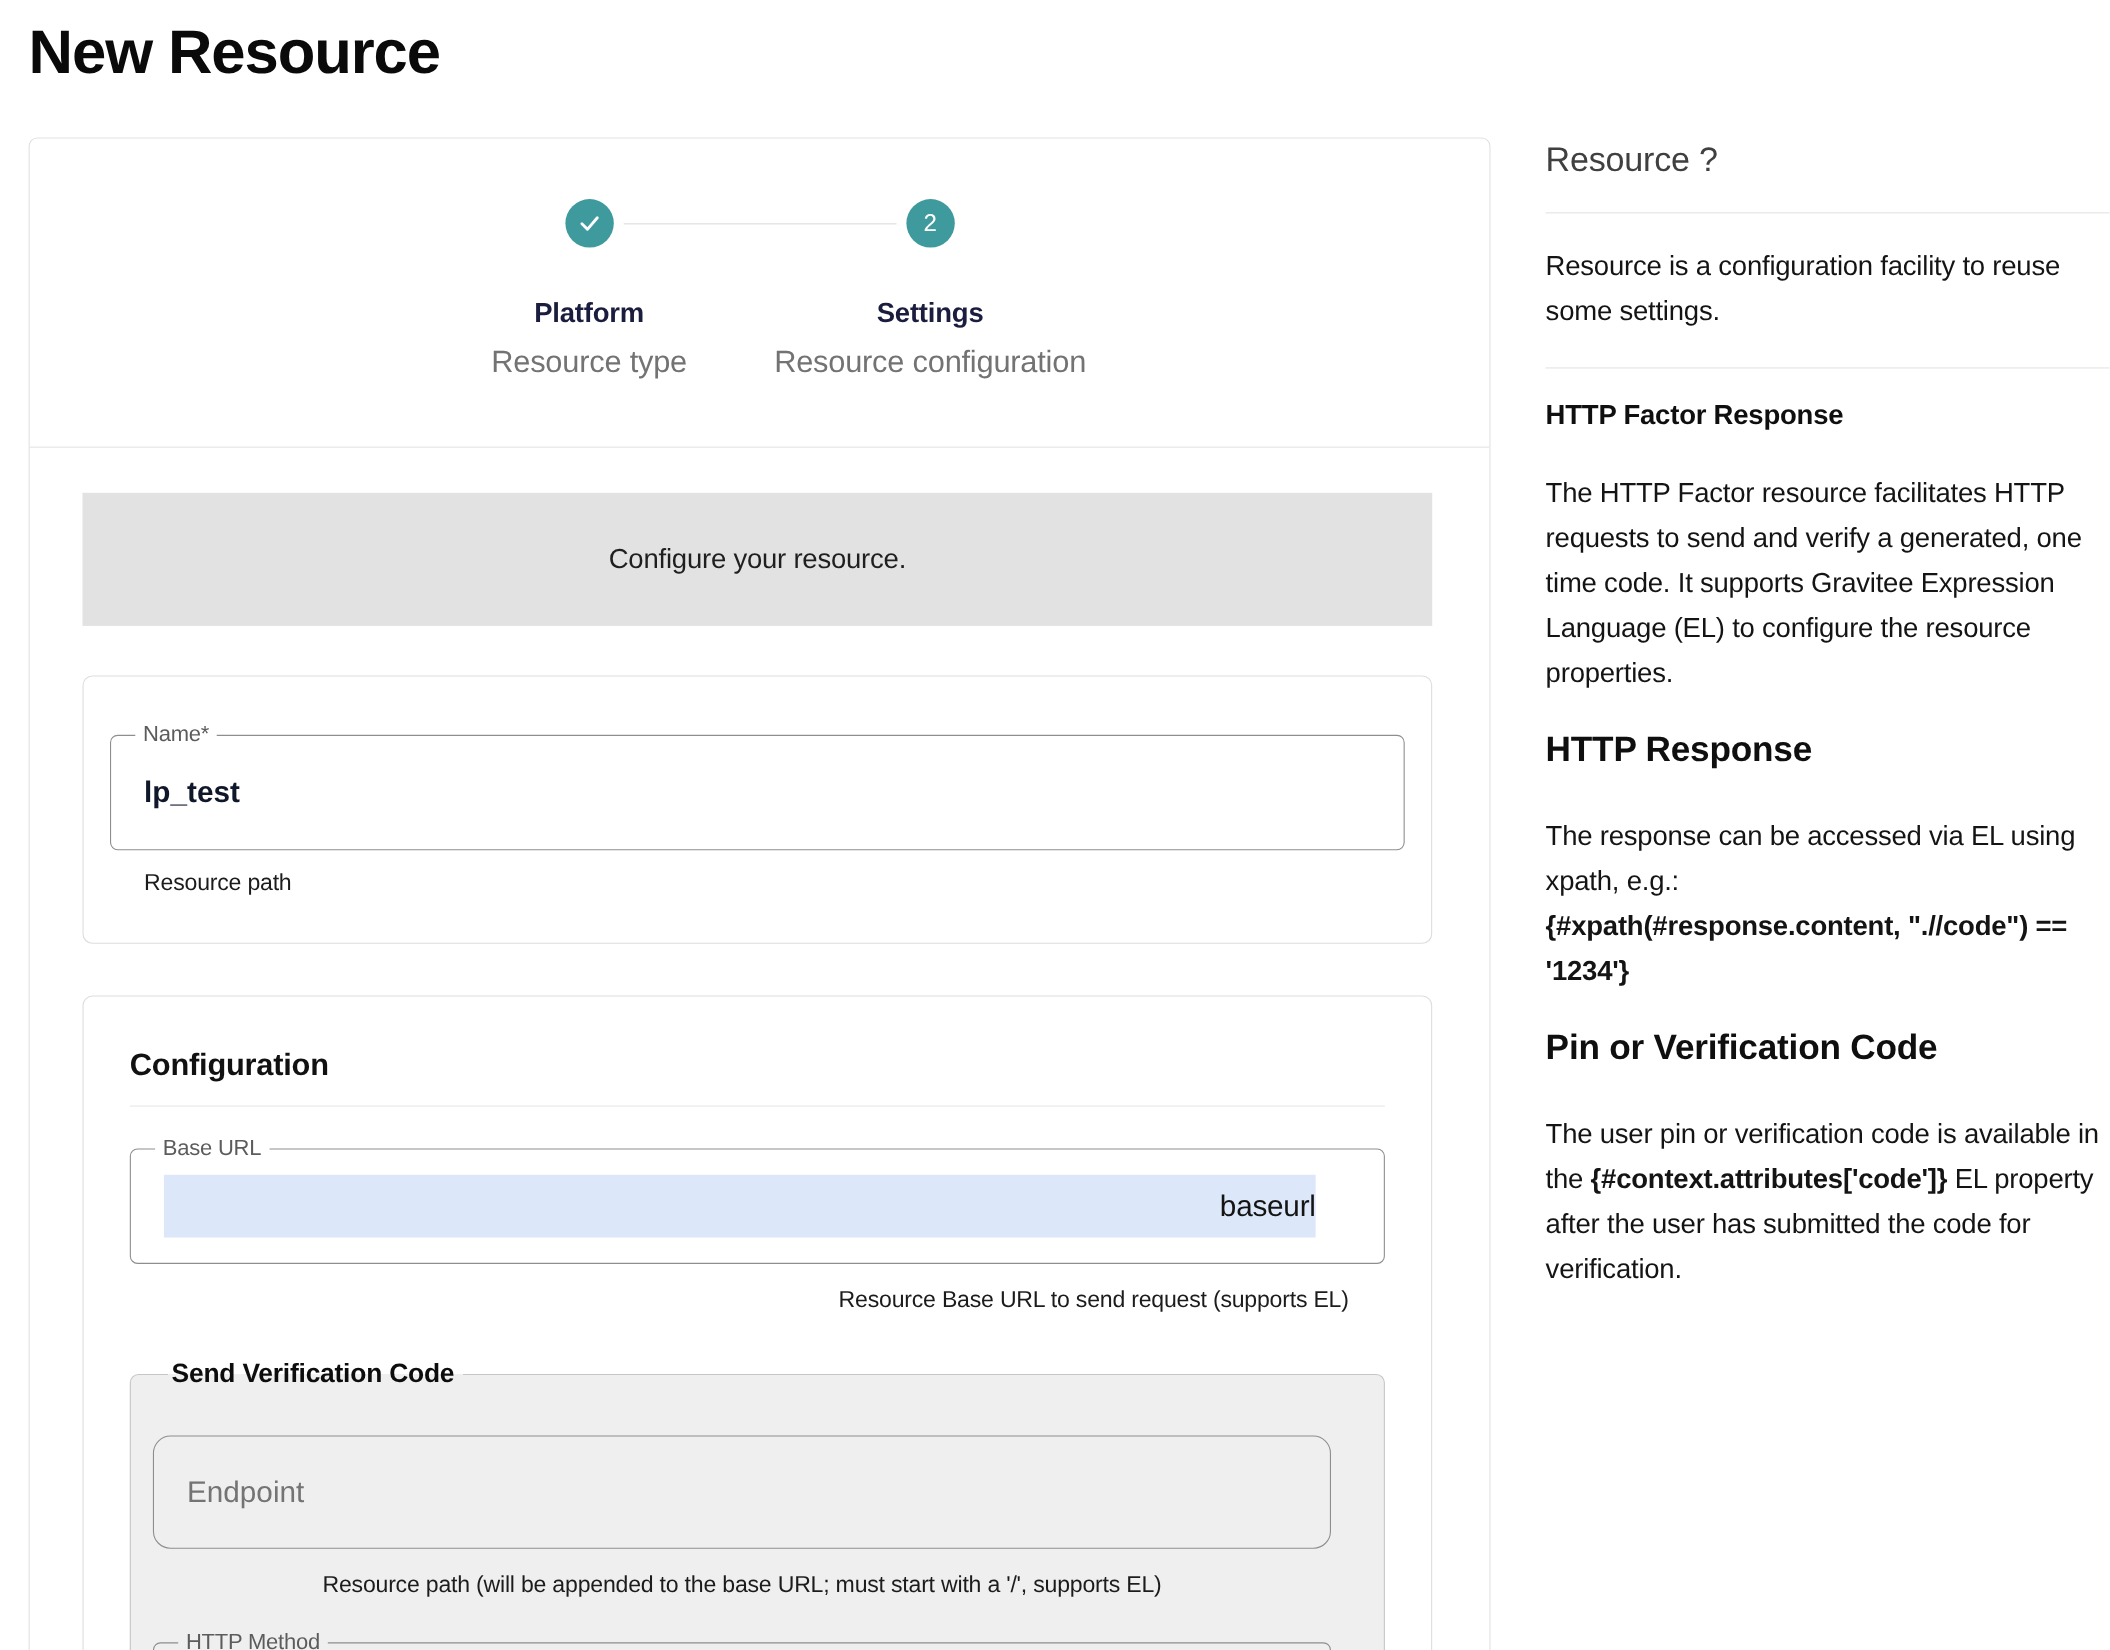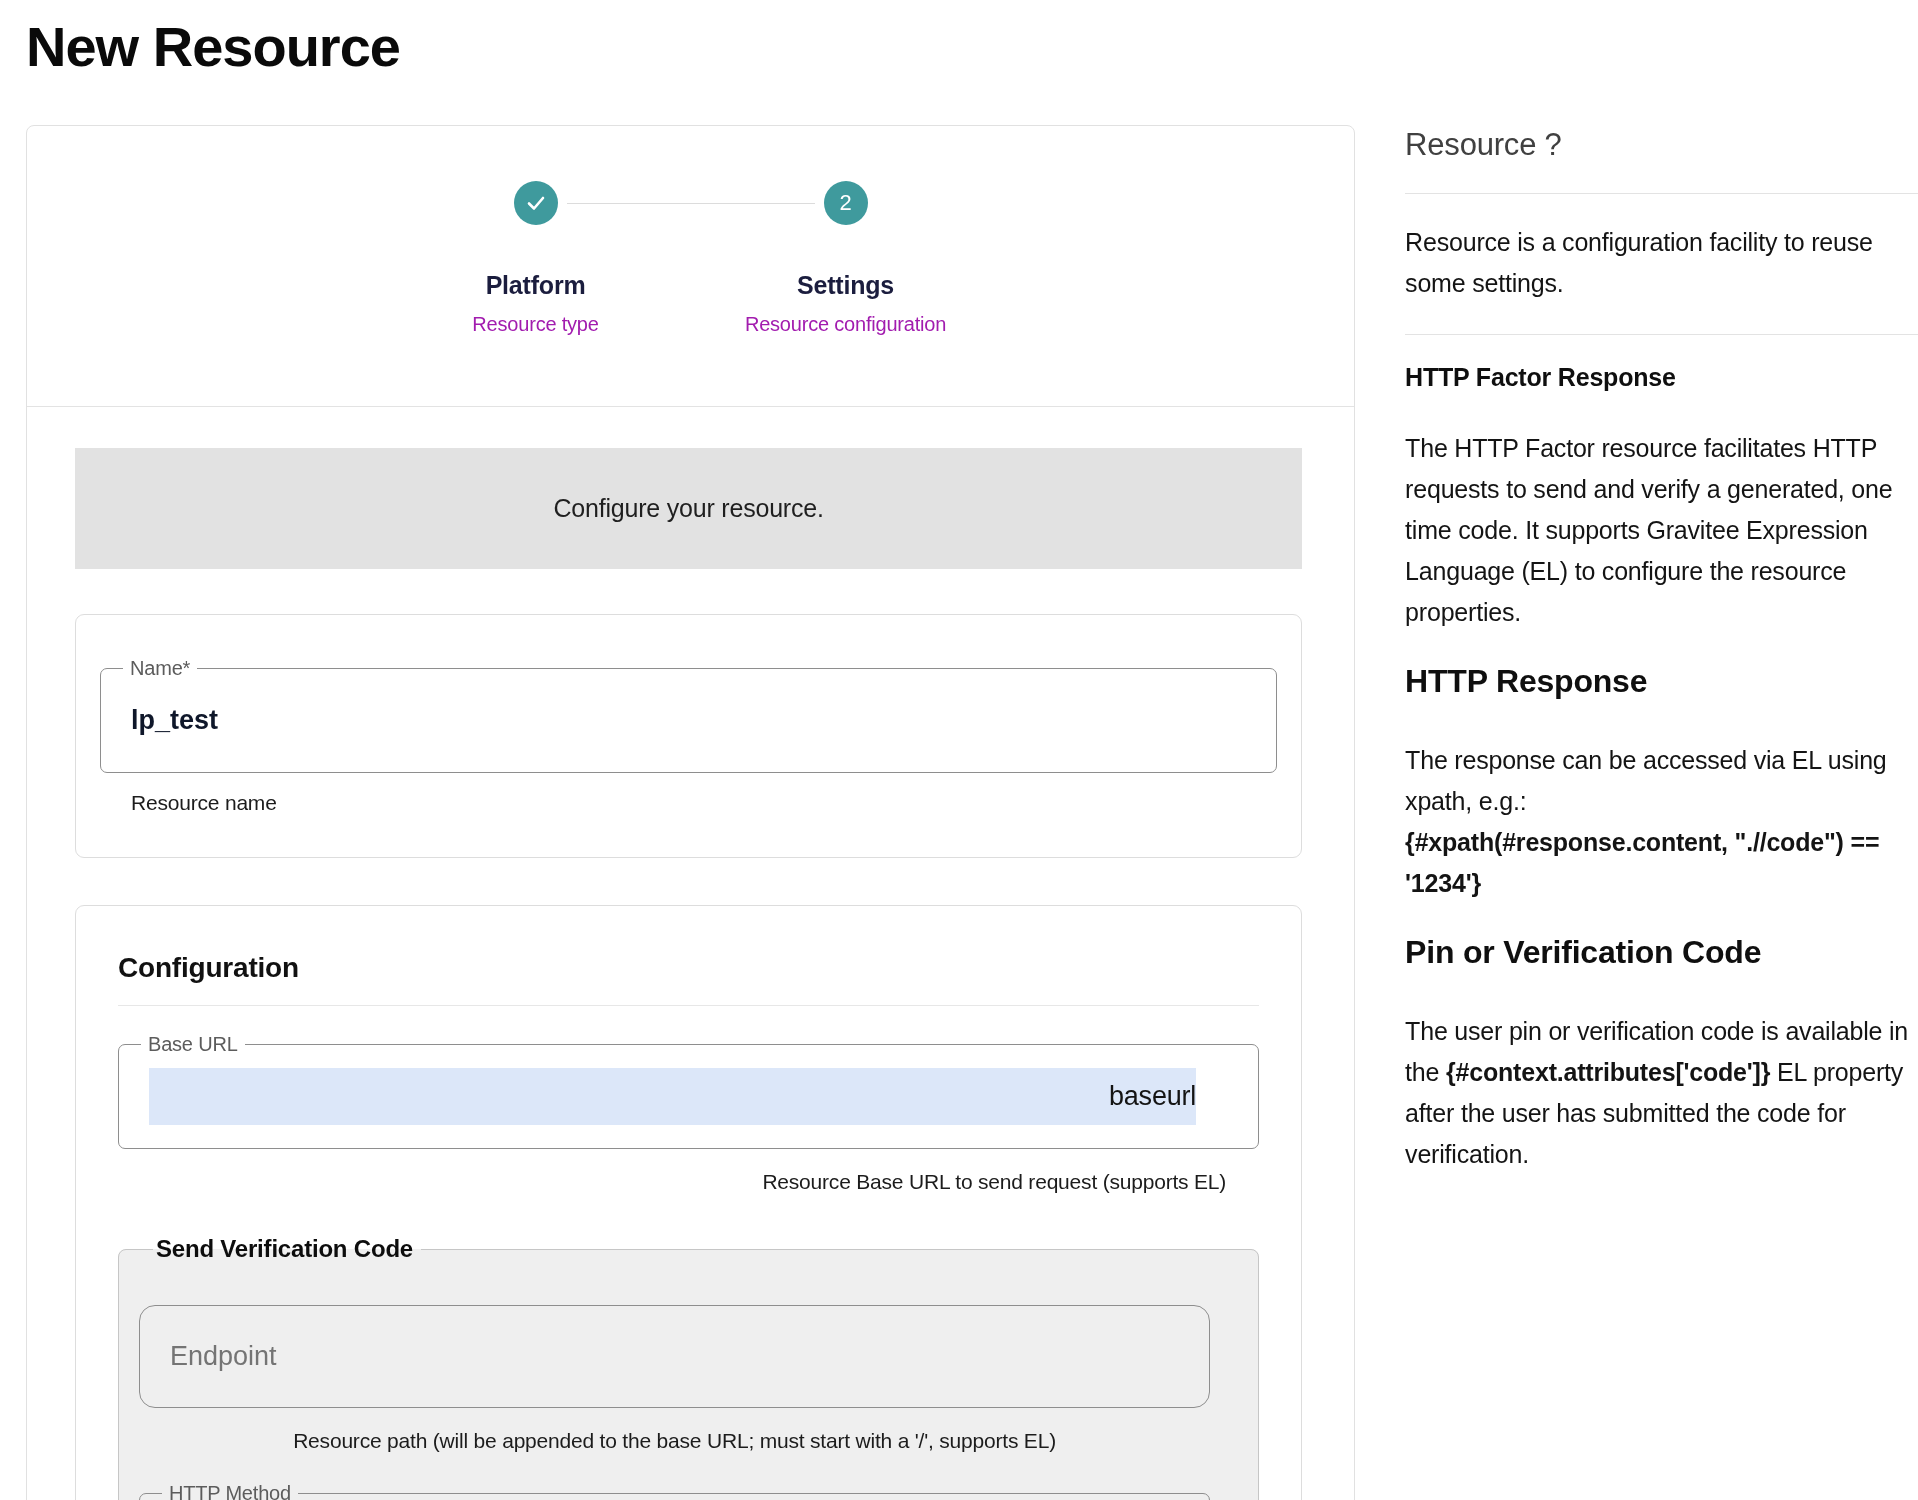--- a/index.html
+++ b/index.html
@@ -18,21 +18,21 @@
   .page{padding:14px 0 0 26px;}
   h1.title{margin:0 0 46px;font-size:56px;font-weight:700;color:#0a0a0a;letter-spacing:-1px;}
   .content{display:flex;gap:50px;align-items:flex-start;}
 
   
   .main-card{width:1332px;height:1430px;border:1px solid #e1e1e1;border-radius:8px;background:#fff;overflow:hidden;}
   .stepper{height:281px;border-bottom:1px solid #e3e3e3;display:flex;justify-content:center;padding-top:55px;position:relative;}
   .step{width:310px;display:flex;flex-direction:column;align-items:center;cursor:pointer;}
   .circle{width:44px;height:44px;border-radius:50%;background:var(--accent);display:flex;align-items:center;justify-content:center;color:#fff;font-size:22px;font-weight:500;flex:0 0 auto;}
   .step-label{margin-top:46px;font-size:25px;font-weight:700;color:var(--step-label);}
-  .step-sub{margin-top:13px;font-size:20px;color:#a21caf;}
+  .step-sub{margin-top:13px;font-size:28px;color:#737373;}
   .connector{position:absolute;top:77px;left:calc(50% - 124px);width:248px;height:1px;background:#dcdcdc;}
 
   .card-body{padding:0 52px 0 48px;}
   .banner{margin-top:41px;background:var(--banner-bg);height:121px;display:flex;align-items:center;justify-content:center;font-size:25px;color:#1f1f1f;}
 
   .sub-card{border:1px solid #ddd;border-radius:9px;background:#fff;}
   .card-name{margin-top:45px;padding:53px 24px 42px;}
   .card-config{margin-top:47px;padding:46px 42px 90px;}
 
   
@@ -102,21 +102,21 @@
 
         <div class="banner">
           <span>Configure your resource.</span>
         </div>
 
         <div class="sub-card card-name">
           <div class="ofield">
             <span class="flabel">Name*</span>
             <input class="fin" type="text" value="lp_test" style="">
           </div>
-          <div class="hint">Resource name</div>
+          <div class="hint">Resource path</div>
         </div>
 
         <div class="sub-card card-config">
           <h2 class="cfg-title">Configuration</h2>
           <hr class="cfg-divider">
 
           <div class="ofield cfg-field">
             <span class="flabel">Base URL</span>
             <div class="fval">
               <span class="selection">baseurl</span>

